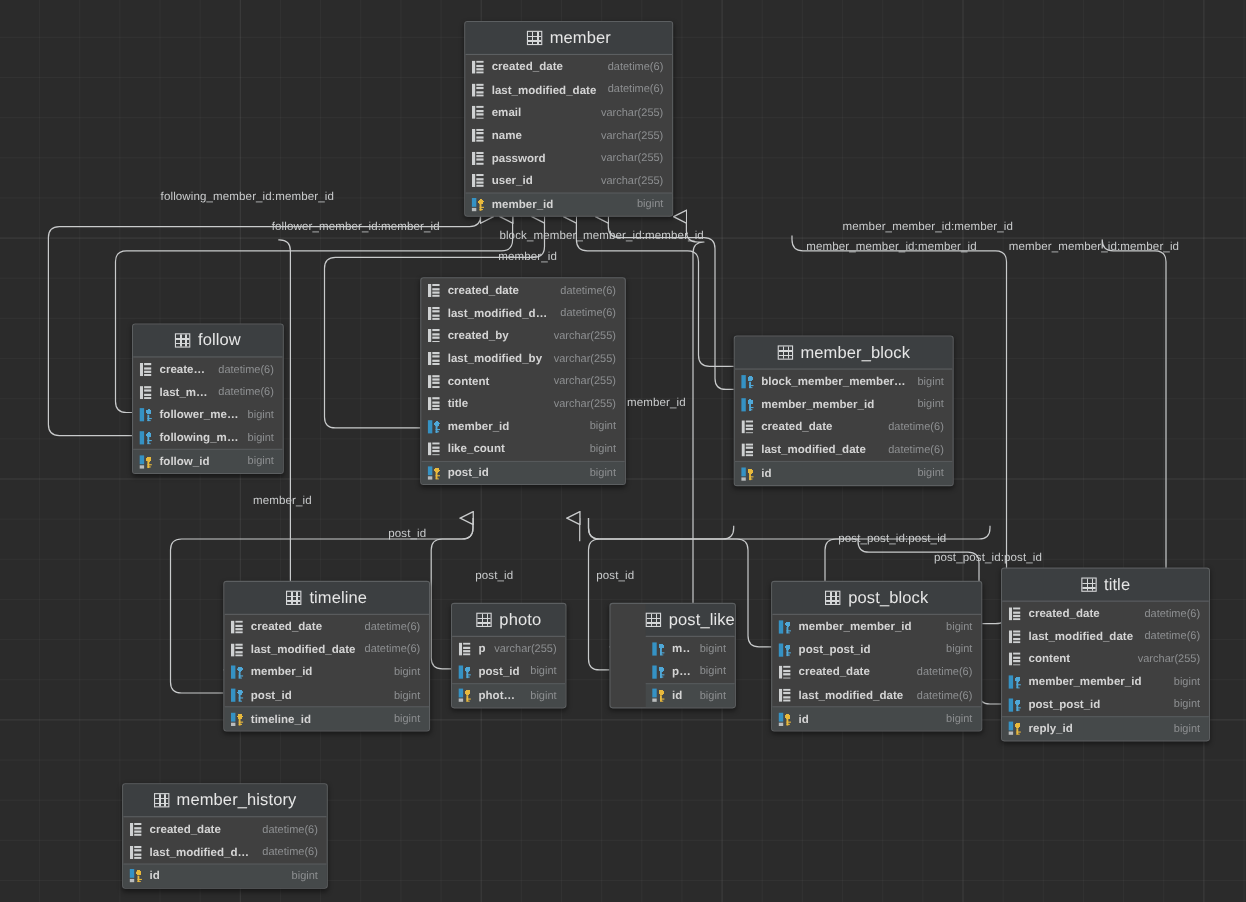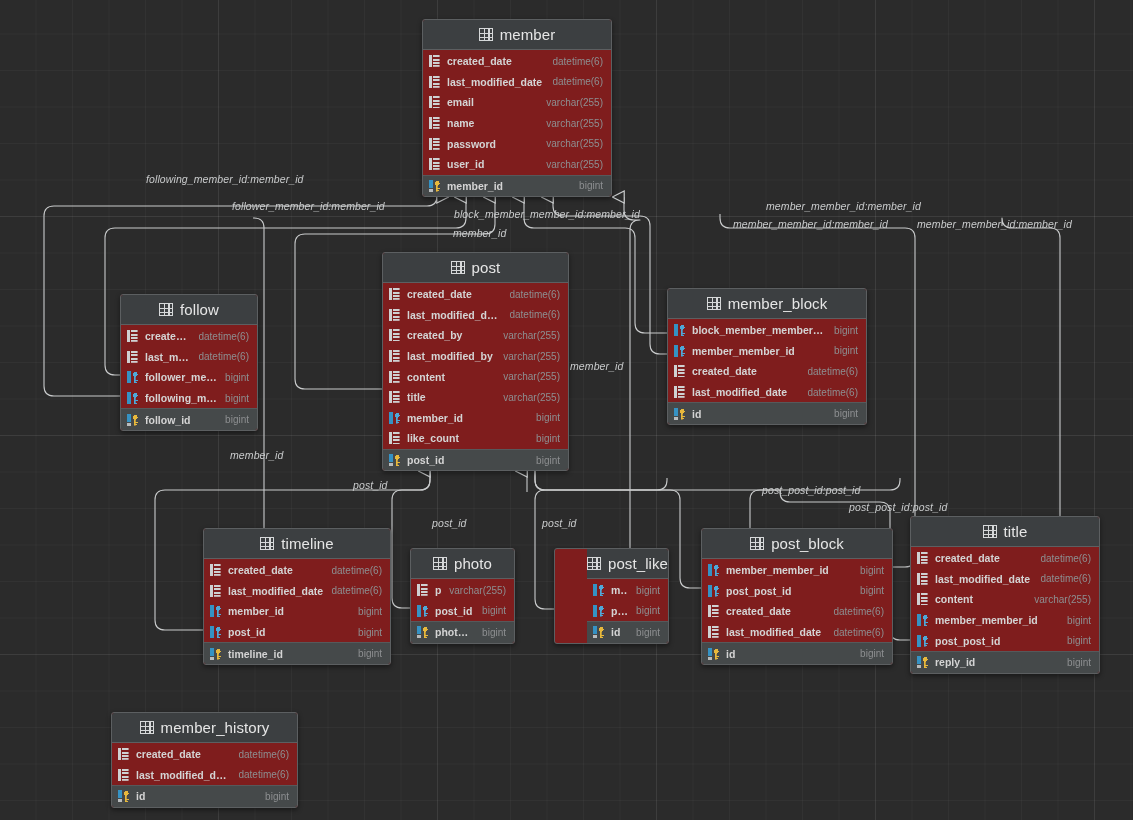--- a/index.html
+++ b/index.html
@@ -18,21 +18,21 @@
       linear-gradient(to bottom, rgba(255,255,255,0.030) 1px, transparent 1px),
       linear-gradient(to right, rgba(255,255,255,0.055) 1px, transparent 1px),
       linear-gradient(to bottom, rgba(255,255,255,0.055) 1px, transparent 1px);
     background-size:36.5px 36.5px, 36.5px 36.5px, 219px 219px, 219px 219px;
     background-position:-1px -3px, -1px -3px, -1px -3px, -1px -3px;
   }
   #links{position:absolute;left:0;top:0;width:1133px;height:820px;pointer-events:none;}
 
   .tbl{
     position:absolute;
-    background:#7f1d1d;
+    background:#404040;
     border:1px solid #5c5f61;
     border-radius:3px;
     box-shadow:0 2px 5px rgba(0,0,0,0.45);
     box-sizing:border-box;
     overflow:hidden;
   }
   .tbl-head{
     height:29px;
     display:flex;align-items:center;justify-content:center;gap:7px;
     background:#3c3f41;
@@ -133,21 +133,20 @@
       linear-gradient(to bottom, transparent 3.6px,#d6d8d9 3.6px,#d6d8d9 4.8px,transparent 4.8px),
       linear-gradient(to bottom, transparent 7.8px,#d6d8d9 7.8px,#d6d8d9 9.0px,transparent 9.0px);
   }
 
   .edge-label{
     position:absolute;
     font-size:10.5px;
     color:#c9cbcc;
     white-space:nowrap;
     letter-spacing:0.1px;
-    font-style:italic;
   }
 </style>
 </head>
 <body>
 
 <div id="canvas"></div>
 
 <svg id="links" viewBox="0 0 1133 820" width="1133" height="820">
   <defs>
     <marker id="arrow" viewBox="0 0 12 12" refX="6" refY="11.2" markerWidth="12" markerHeight="12" orient="auto-start-reverse">
@@ -228,24 +227,20 @@
         <span class="ctype">varchar(255)</span>
       </div>
       <div class="row pk">
         <span class="ico pk"></span>
         <span class="cname">member_id</span>
         <span class="ctype">bigint</span>
       </div>
     </div>
   </div>
 <div class="tbl" style="left: 382px; top: 252px; width: 187px;">
-    <div class="tbl-head">
-      <span class="ico table"></span>
-      <span class="tbl-name">post</span>
-    </div>
     <div class="rows">
       <div class="row">
         <span class="ico col"></span>
         <span class="cname">created_date</span>
         <span class="ctype">datetime(6)</span>
       </div>
       <div class="row">
         <span class="ico col"></span>
         <span class="cname">last_modified_date</span>
         <span class="ctype">datetime(6)</span>
@@ -313,21 +308,21 @@
         <span class="cname">following_member_id</span>
         <span class="ctype">bigint</span>
       </div>
       <div class="row pk">
         <span class="ico pk"></span>
         <span class="cname">follow_id</span>
         <span class="ctype">bigint</span>
       </div>
     </div>
   </div>
-<div class="tbl" style="left: 667px; top: 288px; width: 200px;">
+<div class="tbl" style="left: 667px; top: 305px; width: 200px;">
     <div class="tbl-head">
       <span class="ico table"></span>
       <span class="tbl-name">member_block</span>
     </div>
     <div class="rows">
       <div class="row">
         <span class="ico fk"></span>
         <span class="cname">block_member_member_id</span>
         <span class="ctype">bigint</span>
       </div>
@@ -520,21 +515,21 @@
         <span class="ctype">datetime(6)</span>
       </div>
       <div class="row pk">
         <span class="ico pk"></span>
         <span class="cname">id</span>
         <span class="ctype">bigint</span>
       </div>
     </div>
   </div>
 <div class="edge-label" style="left: 146px; top: 173px;">following_member_id:member_id</div>
-<div class="edge-label" style="left: 232px; top: 200px; text-align: center;">follower_member_id:member_id</div>
+<div class="edge-label" style="left: 247px; top: 200px; text-align: center;">follower_member_id:member_id</div>
 <div class="edge-label" style="left: 454px; top: 208px;">block_member_member_id:member_id</div>
 <div class="edge-label" style="left: 453px; top: 227px;">member_id</div>
 <div class="edge-label" style="left: 766px; top: 200px;">member_member_id:member_id</div>
 <div class="edge-label" style="left: 733px; top: 218px;">member_member_id:member_id</div>
 <div class="edge-label" style="left: 917px; top: 218px;">member_member_id:member_id</div>
 <div class="edge-label" style="left: 570px; top: 360px;">member_id</div>
 <div class="edge-label" style="left: 230px; top: 449px;">member_id</div>
 <div class="edge-label" style="left: 353px; top: 479px;">post_id</div>
 <div class="edge-label" style="left: 432px; top: 517px;">post_id</div>
 <div class="edge-label" style="left: 542px; top: 517px;">post_id</div>

